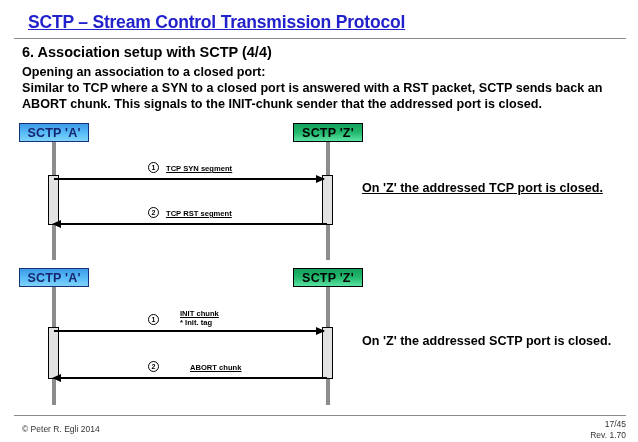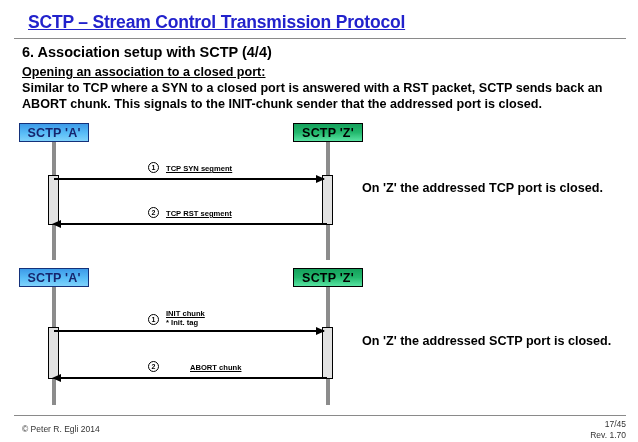--- a/index.html
+++ b/index.html
@@ -57,21 +57,20 @@
     font-size: 14.5px;
     font-weight: bold;
     color: #000;
     white-space: nowrap;
   }
   .sub-title {
     position: absolute;
     left: 22px; top: 65px;
     font-size: 12.6px;
     font-weight: bold;
-    text-decoration: underline;
     white-space: nowrap;
   }
   .para {
     position: absolute;
     left: 22px; top: 81px;
     width: 600px;
     font-size: 12.6px;
     font-weight: bold;
     line-height: 15.5px;
   }
@@ -241,42 +240,42 @@
     <span class="u">TCP SYN segment</span>
   </div>
 
   <div class="msg-line" style="left:55px; top:103px; width:272px;"></div>
   <div class="arrowhead left" style="left:52px; top:99.5px;"></div>
   <div class="num-circle" style="left:148px; top:87px;">2</div>
   <div class="msg-label" style="left:166px; top:89px;">
     <span class="u">TCP RST segment</span>
   </div>
 
-  <div class="annotation" style="top:60px;">On 'Z' the addressed TCP port is closed.</div>
+  <div class="annotation" style="top:60px;text-decoration:underline;">On 'Z' the addressed TCP port is closed.</div>
 </div>
 
 <div class="diagram diag2">
 
   <div class="lifeline left"></div>
   <div class="lifeline right"></div>
 
   <div class="node node-a">
     <span>SCTP 'A'</span>
   </div>
   <div class="node node-z">
     <span>SCTP 'Z'</span>
   </div>
 
   <div class="activation act-left" style="top:62px; height:52px;"></div>
   <div class="activation act-right" style="top:62px; height:52px;"></div>
 
   <div class="msg-line" style="left:54px; top:65px; width:270px;"></div>
   <div class="arrowhead right" style="left:316px; top:61.5px;"></div>
   <div class="num-circle" style="left:148px; top:49px;">1</div>
-  <div class="msg-label" style="left:166px; top:44px;">
+  <div class="msg-label" style="left:180px; top:44px;">
     <span class="u">INIT chunk</span><br>
     <span>* Init. tag</span>
   </div>
 
   <div class="msg-line" style="left:55px; top:112px; width:272px;"></div>
   <div class="arrowhead left" style="left:52px; top:108.5px;"></div>
   <div class="num-circle" style="left:148px; top:96px;">2</div>
   <div class="msg-label" style="left:166px; top:98px;margin-left:24px;">
     <span class="u">ABORT chunk</span>
   </div>

